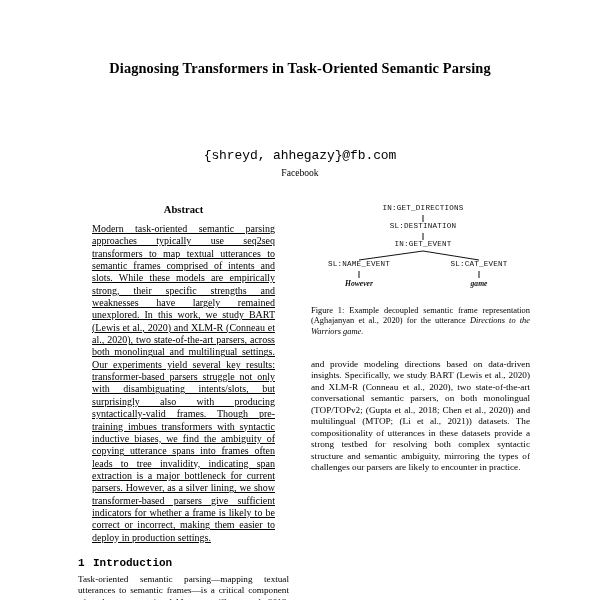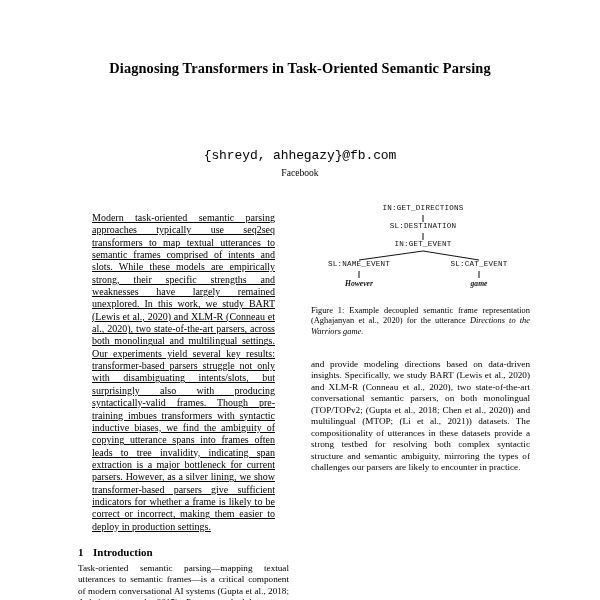--- a/index.html
+++ b/index.html
@@ -93,20 +93,21 @@
     text-justify: inter-word;
     margin: 8px;
     padding: 0 6px;
     hyphens: manual;
     text-decoration: underline;
   }
   .section-head {
     font-size: 11px;
     font-weight: bold;
     margin: 13px 0 5px 0;
+    font-family: Liberation Mono, monospace;
   }
   .section-head .secnum {
     display: inline-block;
     width: 15px;
   }
   .body-par {
     font-size: 9.2px;
     line-height: 1.245;
     text-align: justify;
     text-justify: inter-word;
@@ -165,20 +166,21 @@
 <body>
 
 <div class="page">
 
   <div class="title">Diagnosing Transformers in Task-Oriented Semantic Parsing</div>
 
   <div class="affiliation">Facebook</div>
   <div class="email">{shreyd, ahhegazy}@fb.com</div>
 
   <div class="col-left">
+    <div class="abstract-head">Abstract</div>
     <p class="abstract-body">Modern task-oriented semantic parsing approaches typically use seq2seq transformers to map textual utterances to semantic frames comprised of intents and slots. While these models are empirically strong, their specific strengths and weaknesses have largely remained unexplored. In this work, we study BART (Lewis et al., 2020) and XLM-R (Conneau et al., 2020), two state-of-the-art parsers, across both monolingual and multilingual settings. Our experiments yield several key results: transformer-based parsers struggle not only with disambiguating intents/slots, but surprisingly also with producing syntactically-valid frames. Though pre-training imbues transformers with syntactic inductive biases, we find the ambiguity of copying utterance spans into frames often leads to tree invalidity, indicating span extraction is a major bottleneck for current parsers. However, as a silver lining, we show transformer-based parsers give sufficient indicators for whether a frame is likely to be correct or incorrect, making them easier to deploy in production settings.</p>
 
     <div class="section-head">
       <span class="secnum">1</span><span>Introduction</span>
     </div>
     <p class="body-par">Task-oriented semantic parsing—mapping textual utterances to semantic frames—is a critical component of modern conversational AI systems (Gupta et al., 2018; Aghajanyan et al., 2015). Recent methodology casts parsing as transduction, using</p>
   </div>
 
   <div class="col-right">
 

